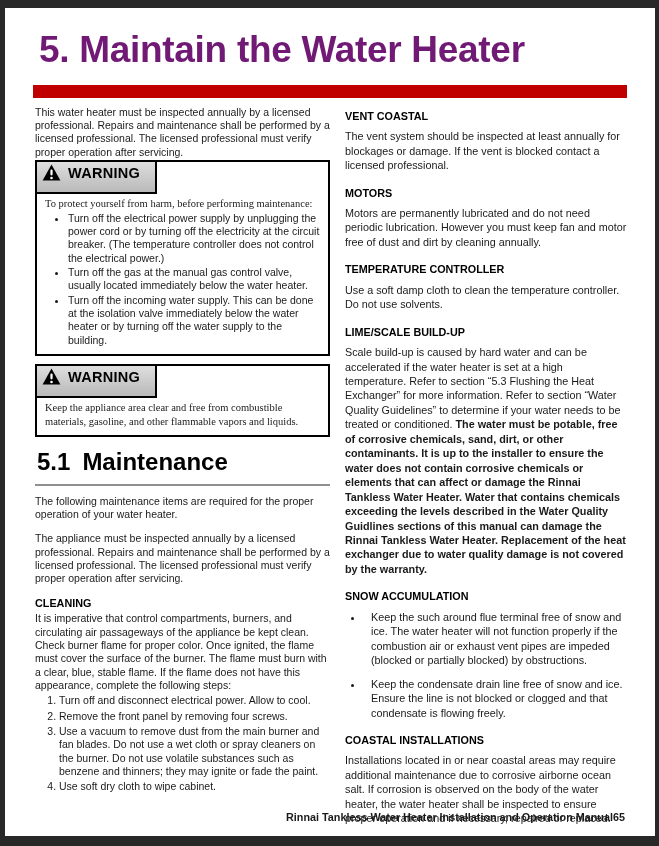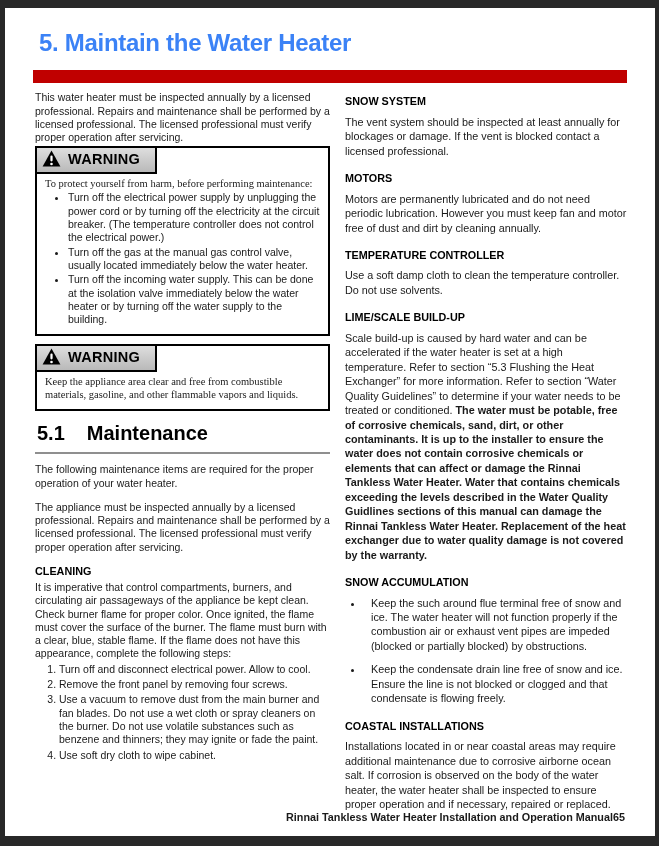--- a/index.html
+++ b/index.html
@@ -13,47 +13,47 @@
   }
   .page {
     position:absolute; left:5px; top:8px;
     width:650px; height:828px;
     background:#ffffff;
     box-sizing:border-box;
     padding:10px 28px 0 30px;
     overflow:hidden;
   }
   .title {
-    font-size:24px; font-weight:700; color:#3b82f6;
+    font-size:37px; font-weight:700; color:#701a75;
     margin:12px 0 0 4px; letter-spacing:-0.3px; line-height:1.1;
   }
   .accent-bar { height:13px; margin:14px 0 0 -2px; }
   .cols { display:flex; gap:15px; margin-top:8px; }
   .col-left  { flex:none; width:295px; font-size:10.5px; line-height:1.27; }
   .col-right { flex:1; font-size:10.8px; line-height:1.34; }
 
   p { margin:0; }
   .col-left .intro { margin:0 0 1px; }
 
   .warnbox { border:2px solid #000; padding:0 6px 6px 8px; margin:0 0 8px; }
   .warnlabel {
-    display:inline-flex; align-items:center; gap:7px;
+    display:inline-flex; align-items:flex-start; gap:7px;
     border:2px solid #000;
     background:linear-gradient(180deg,#dedede,#b9b9b9);
-    padding:2px 15px 4px 5px;
+    padding:2px 15px 10px 5px;
     margin:-2px 12px 3px -10px;
     font-weight:700; font-size:14.5px; letter-spacing:0.3px; color:#000;
   }
   .warnlabel svg { display:block; }
   .warn-lead { margin:0 0 1px;font-family:Liberation Serif, serif; }
   .warn-bullets { margin:0; padding-left:23px; }
   .warn-bullets li { margin:0 0 1px; }
 
-  .sec-h { display:flex; gap:22px; align-items:baseline;
-           font-size:20px; font-weight:700; color:#000; margin:10px 0 6px 2px; }
+  .sec-h { display:flex; gap:12px; align-items:baseline;
+           font-size:24px; font-weight:700; color:#000; margin:10px 0 6px 2px; }
   .sec-rule { border:none; border-top:2px solid #8f8f8f; margin:0 0 9px; }
   .bodyp { margin:8px 0 11px; }
   .subhead { font-weight:700; font-size:10.8px; margin:1px 0 2px; color:#000; }
   .steps { margin:2px 0 0; padding-left:24px; }
   .steps li { margin:0 0 2px; }
 
   .rsec { margin:0 0 13px; }
   .rsec:first-child { margin-top:3px; }
   .rhead { font-weight:700; margin:0 0 6px; color:#000; }
   .snow-bullets { margin:2px 0 0; padding-left:19px; }
@@ -127,21 +127,21 @@
         <li>Turn off and disconnect electrical power. Allow to cool.</li>
         <li>Remove the front panel by removing four screws.</li>
         <li>Use a vacuum to remove dust from the main burner and fan blades. Do not use a wet cloth or spray cleaners on the burner. Do not use volatile substances such as benzene and thinners; they may ignite or fade the paint.</li>
         <li>Use soft dry cloth to wipe cabinet.</li>
       </ol>
     </div>
 
     <div class="col-right">
 
       <div class="rsec">
-        <p class="rhead">SNOW SYSTEM</p>
+        <p class="rhead">VENT COASTAL</p>
         <p>The vent system should be inspected at least annually for blockages or damage. If the vent is blocked contact a licensed professional.</p>
       </div>
 
       <div class="rsec">
         <p class="rhead">MOTORS</p>
         <p>Motors are permanently lubricated and do not need periodic lubrication. However you must keep fan and motor free of dust and dirt by cleaning annually.</p>
       </div>
 
       <div class="rsec">
         <p class="rhead">TEMPERATURE CONTROLLER</p>

